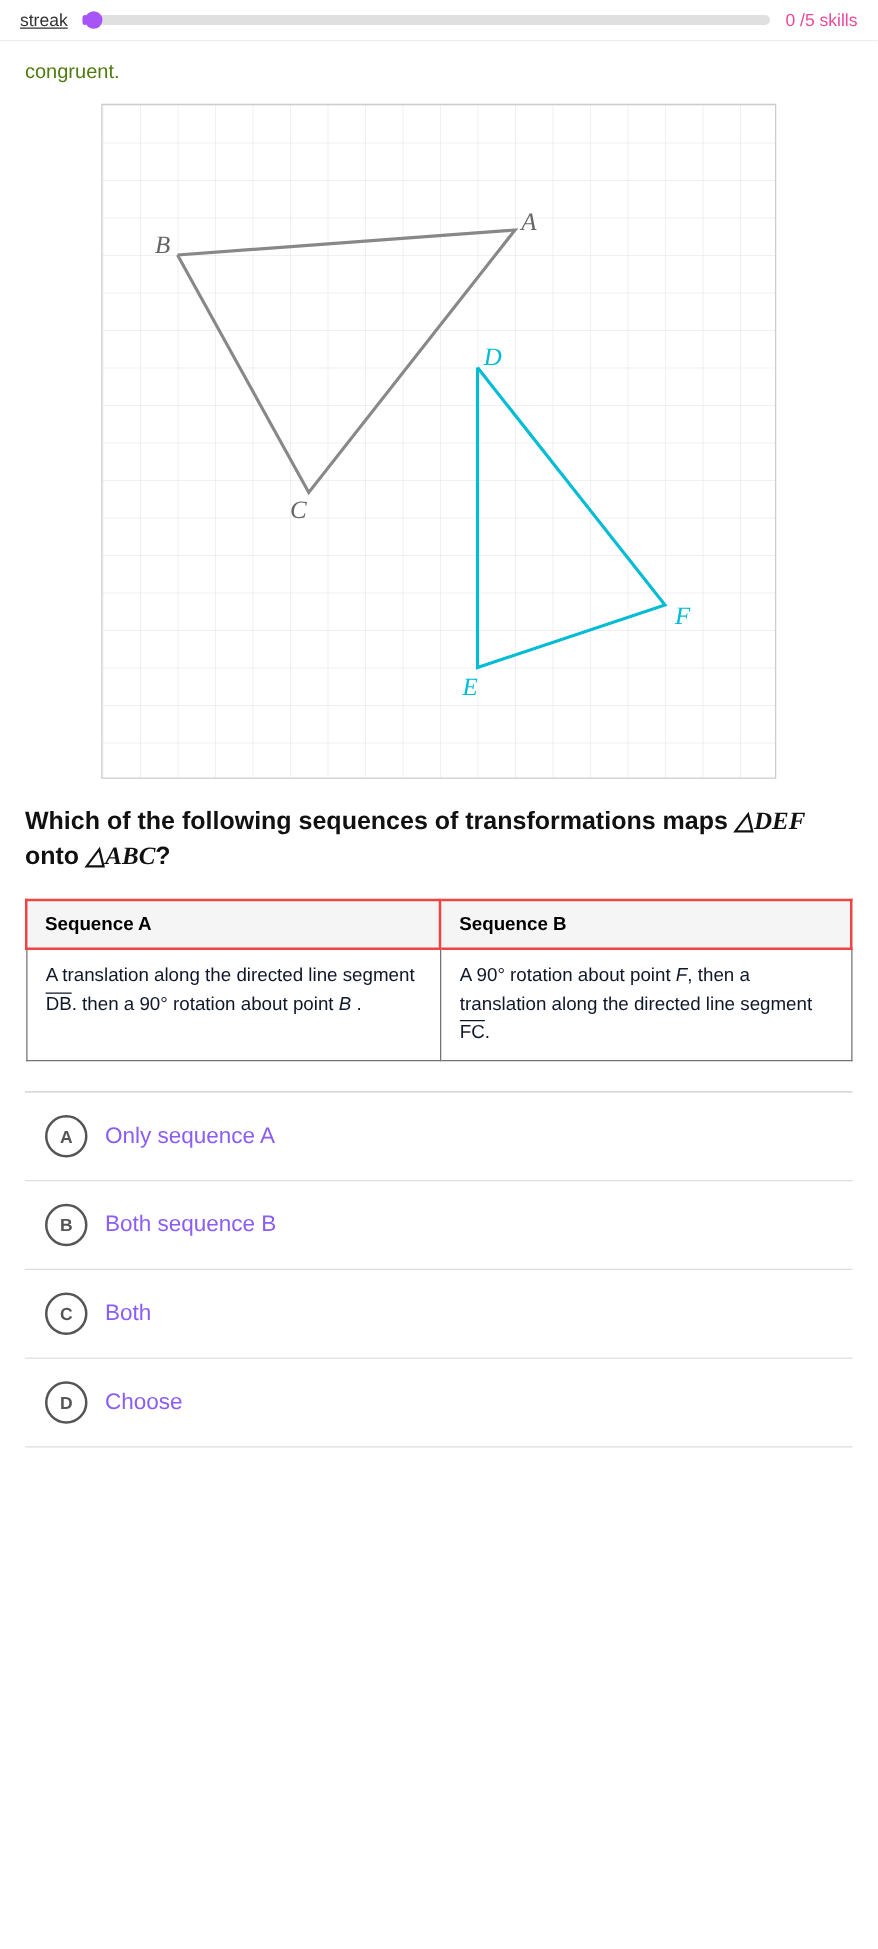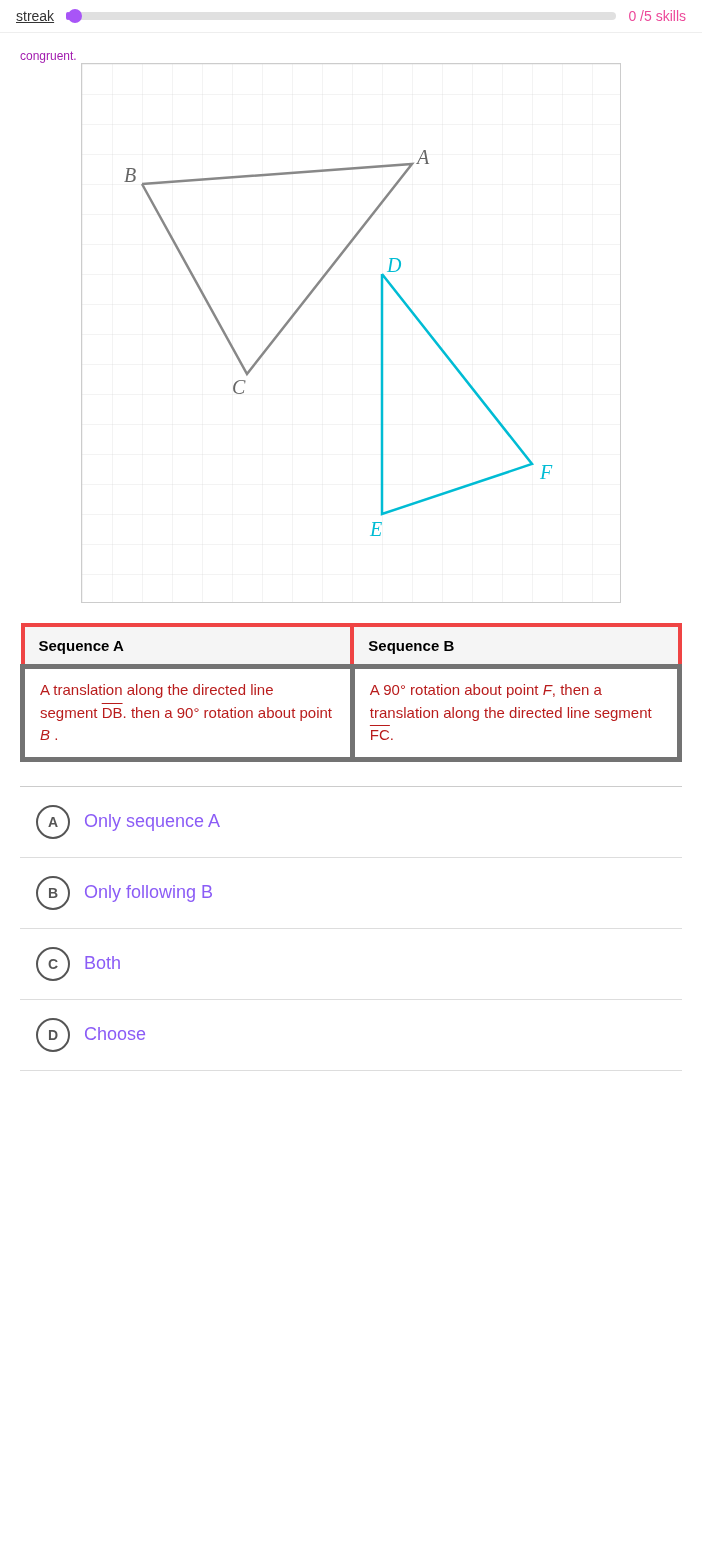--- a/index.html
+++ b/index.html
@@ -53,23 +53,23 @@
       color: #ec4899;
       white-space: nowrap;
     }
 
     
     .content {
       padding: 16px 20px;
     }
 
     .congruent-text {
-      font-size: 12px;
-      color: #a21caf;
-      margin-bottom: 0;
+      font-size: 16px;
+      color: #4d7c0f;
+      margin-bottom: 16px;
     }
 
     
     .diagram-container {
       border: 1px solid #ccc;
       background: #fff;
       margin: 0 auto 20px auto;
       width: 540px;
       height: 540px;
       position: relative;
@@ -91,31 +91,31 @@
 
     
     .sequences-table {
       width: 100%;
       border-collapse: collapse;
       margin-bottom: 24px;
       border: 1px solid #ccc;
     }
     .sequences-table th {
       background: #f5f5f5;
-      border: 4px solid #ef4444;
+      border: 2px solid #ef4444;
       padding: 10px 14px;
       font-weight: 700;
       font-size: 15px;
       text-align: left;
     }
     .sequences-table td {
-      border: 5px solid #737373;
+      border: 1px solid #737373;
       padding: 10px 15px;
       font-size: 15px;
-      color: #b91c1c;
+      color: #0f172a;
       line-height: 1.5;
       vertical-align: top;
     }
 
     .overline {
       text-decoration: overline;
     }
 
     
     .choose-label {
@@ -190,20 +190,23 @@
       <text x="150" y="330" font-family="Georgia, serif" font-style="italic" font-size="20" fill="#666">C</text>
 
       <polyline points="300,210 300,450 450,400 300,210" fill="none" stroke="#00bcd4" stroke-width="2.5"></polyline>
 
       <text x="305" y="208" font-family="Georgia, serif" font-style="italic" font-size="20" fill="#00bcd4">D</text>
       <text x="288" y="472" font-family="Georgia, serif" font-style="italic" font-size="20" fill="#00bcd4">E</text>
       <text x="458" y="415" font-family="Georgia, serif" font-style="italic" font-size="20" fill="#00bcd4">F</text>
     </svg>
   </div>
 
+  <div class="question-text">
+    <span>Which of the following sequences of transformations maps </span><span class="math-italic">△DEF</span><span> onto </span><span class="math-italic">△ABC</span><span>?</span>
+  </div>
 
   <table class="sequences-table">
     <thead>
       <tr>
         <th>Sequence A</th>
         <th>Sequence B</th>
       </tr>
     </thead>
     <tbody>
       <tr>
@@ -223,21 +226,21 @@
     <div class="answer-circle">
       <span>A</span>
     </div>
     <span class="answer-text">Only sequence A</span>
   </div>
 
   <div class="answer-option">
     <div class="answer-circle">
       <span>B</span>
     </div>
-    <span class="answer-text">Only following B</span>
+    <span class="answer-text">Both sequence B</span>
   </div>
 
   <div class="answer-option">
     <div class="answer-circle">
       <span>C</span>
     </div>
     <span class="answer-text">Both</span>
   </div>
 
   <div class="answer-option">

